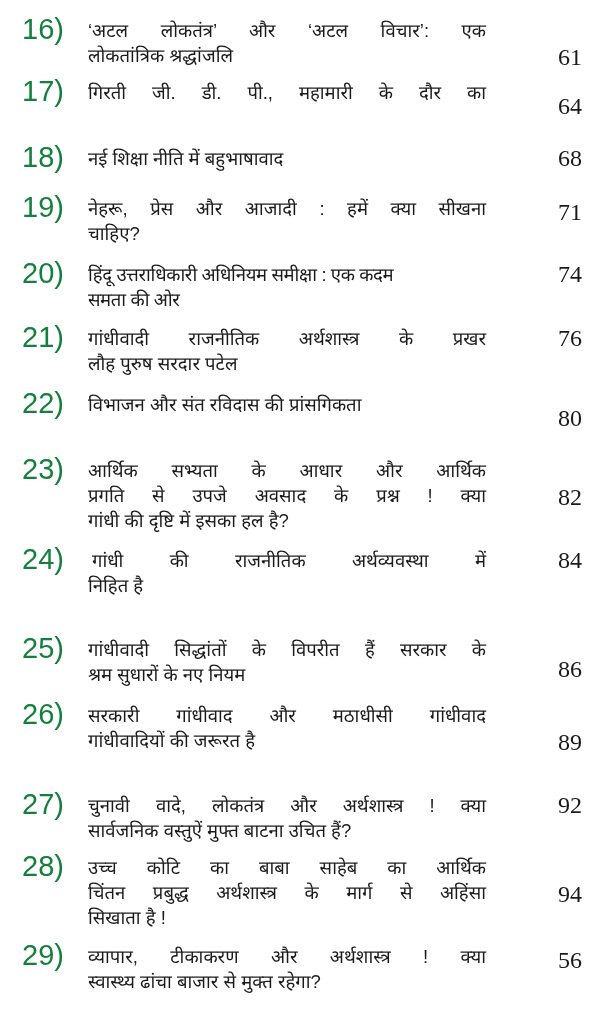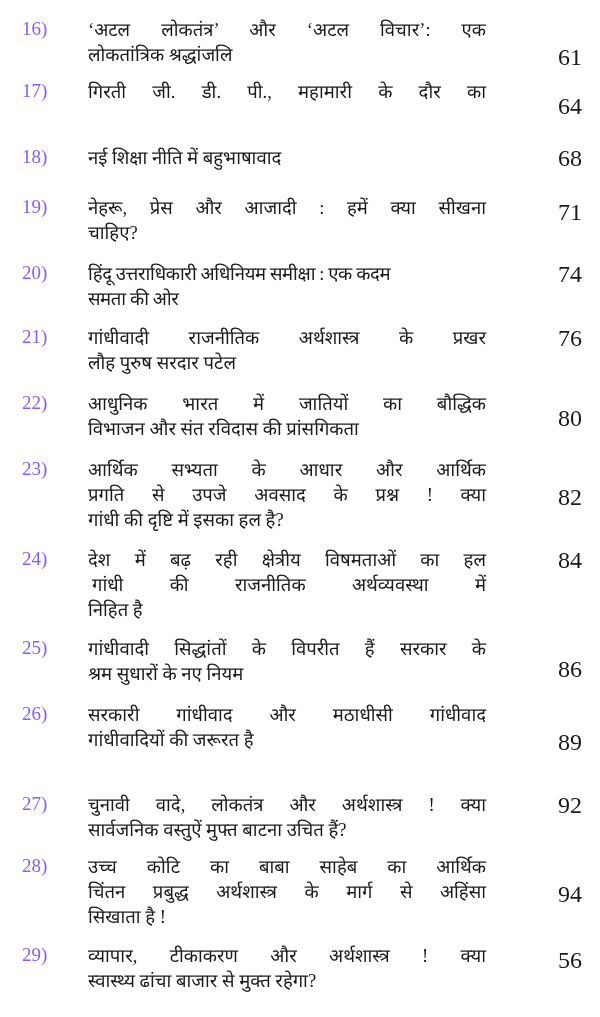--- a/index.html
+++ b/index.html
@@ -23,30 +23,30 @@
   }
   .entry {
     position: absolute;
     left: 0;
     width: 600px;
   }
   .num {
     position: absolute;
     left: 22px;
     top: -4px;
-    font-family: Liberation Serif, serif;
-    font-size: 19px;
+    font-family: Liberation Sans, sans-serif;
+    font-size: 29px;
     line-height: 30px;
-    color: #8b5cf6;
+    color: #15803d;
   }
   .title {
     position: absolute;
     left: 88px;
     width: 398px;
-    font-family: Liberation Serif, serif;
+    font-family: Liberation Sans, sans-serif;
     font-size: 18.5px;
     line-height: 25px;
     color: #1a1a1a;
     text-align: justify;
   }
   .title .line {
     display: block;
     white-space: nowrap;
   }
   .title .line.spread {
@@ -118,40 +118,38 @@
     <div class="title" style="top:0;">
       <span class="line spread">गांधीवादी राजनीतिक अर्थशास्त्र के प्रखर</span>
       <span class="line">लौह पुरुष सरदार पटेल</span>
     </div>
     <span class="page" style="top:-2px;">76</span>
   </div>
 
   <div class="entry" style="top:392px;">
     <span class="num">22)</span>
     <div class="title" style="top:0;">
-      <span class="line spread">आधुनिक भारत में जातियों का बौद्धिक</span>
       <span class="line">विभाजन और संत रविदास की प्रांसगिकता</span>
     </div>
     <span class="page" style="top:12px;">80</span>
   </div>
 
   <div class="entry" style="top:458px;">
     <span class="num">23)</span>
     <div class="title" style="top:0;">
       <span class="line spread">आर्थिक सभ्यता के आधार और आर्थिक</span>
       <span class="line spread">प्रगति से उपजे अवसाद के प्रश्न ! क्या</span>
       <span class="line">गांधी की दृष्टि में इसका हल है?</span>
     </div>
     <span class="page" style="top:25px;">82</span>
   </div>
 
   <div class="entry" style="top:548px;">
     <span class="num">24)</span>
     <div class="title" style="top:0;">
-      <span class="line spread">देश में बढ़ रही क्षेत्रीय विषमताओं का हल</span>
       <span class="line spread" style="padding-left:4px; box-sizing:border-box;">गांधी की राजनीतिक अर्थव्यवस्था में</span>
       <span class="line">निहित है</span>
     </div>
     <span class="page" style="top:-2px;">84</span>
   </div>
 
   <div class="entry" style="top:637px;">
     <span class="num">25)</span>
     <div class="title" style="top:0;">
       <span class="line spread">गांधीवादी सिद्धांतों के विपरीत हैं सरकार के</span>

